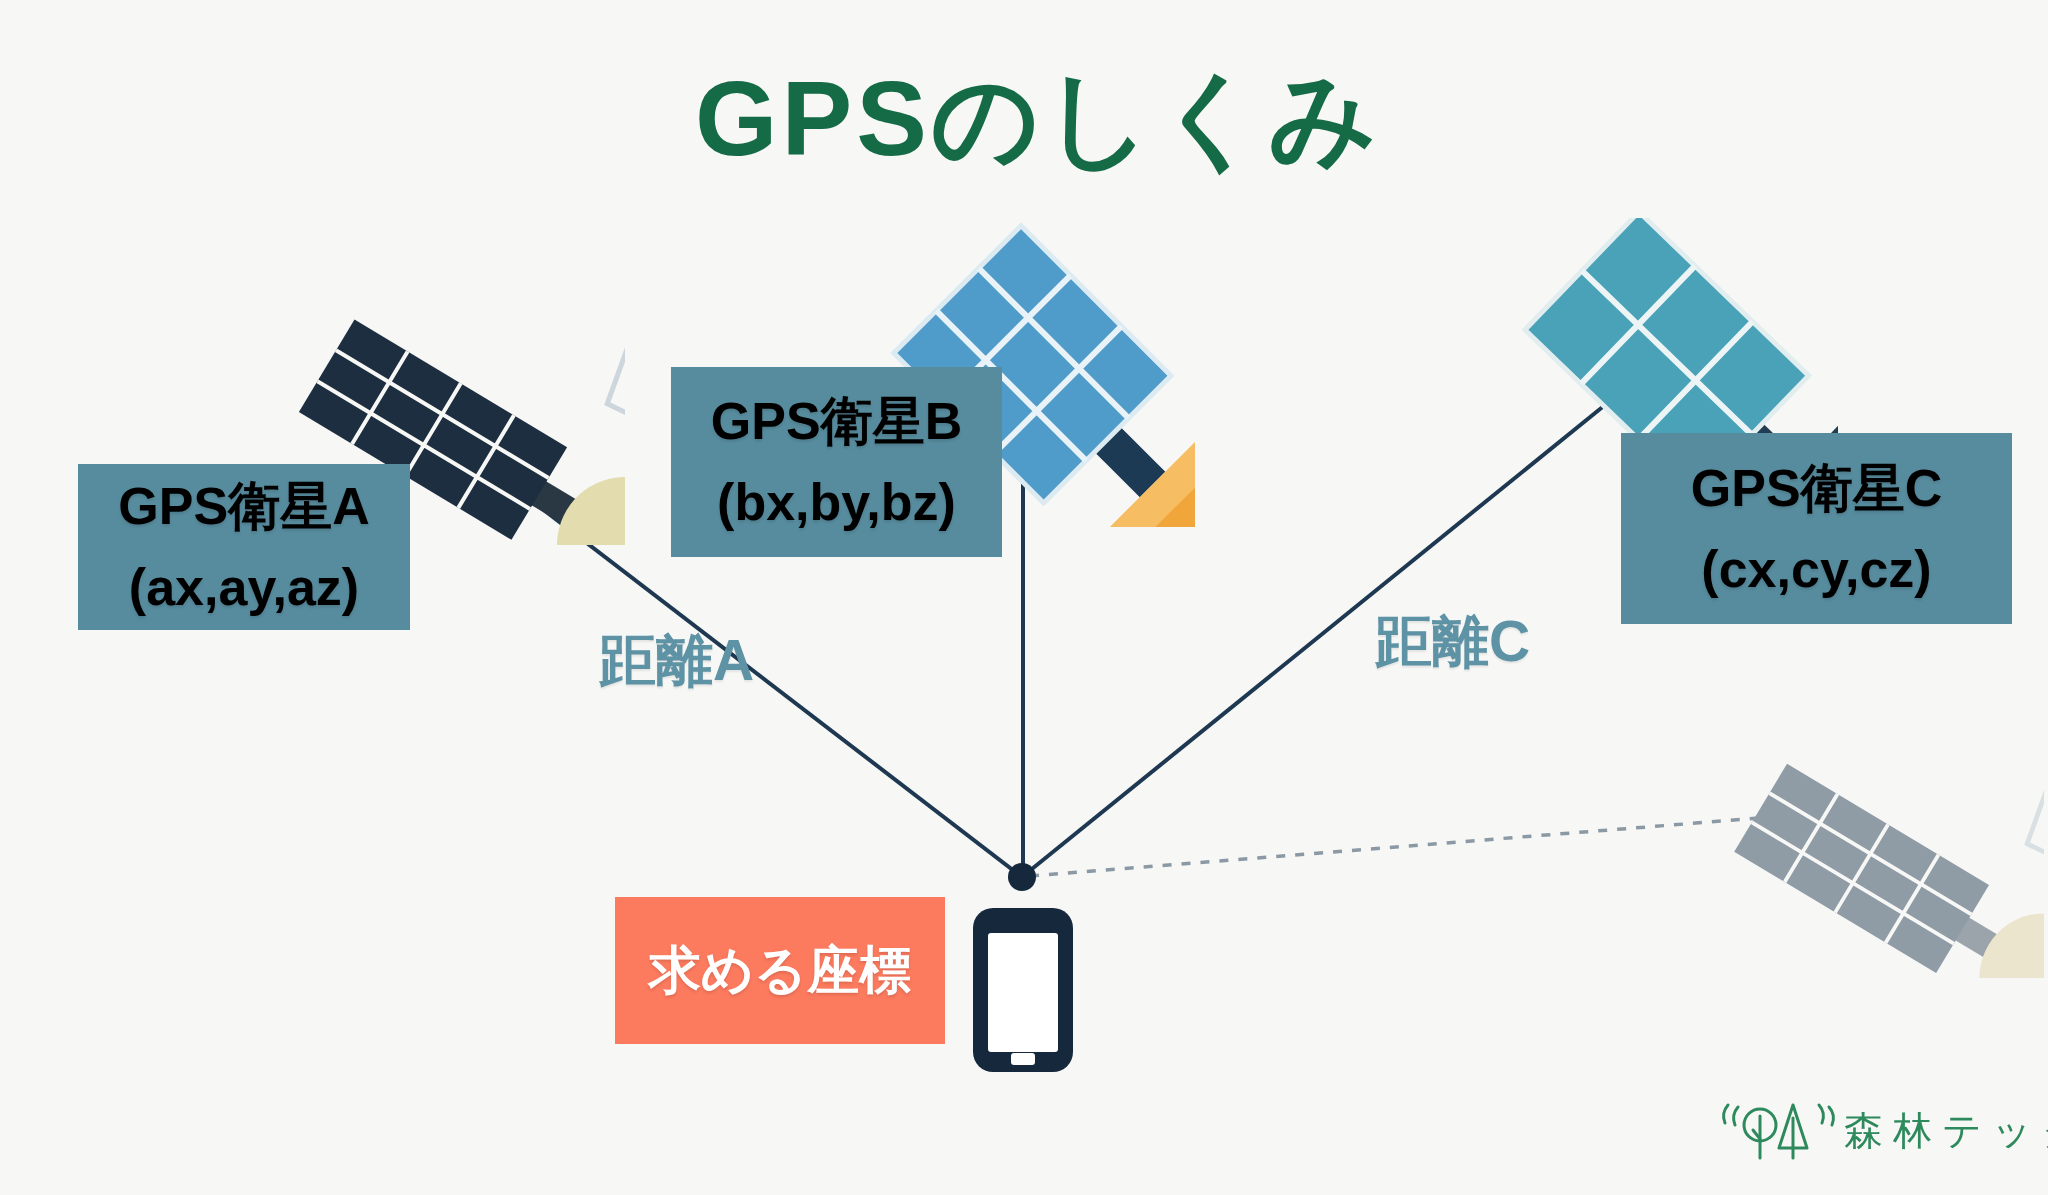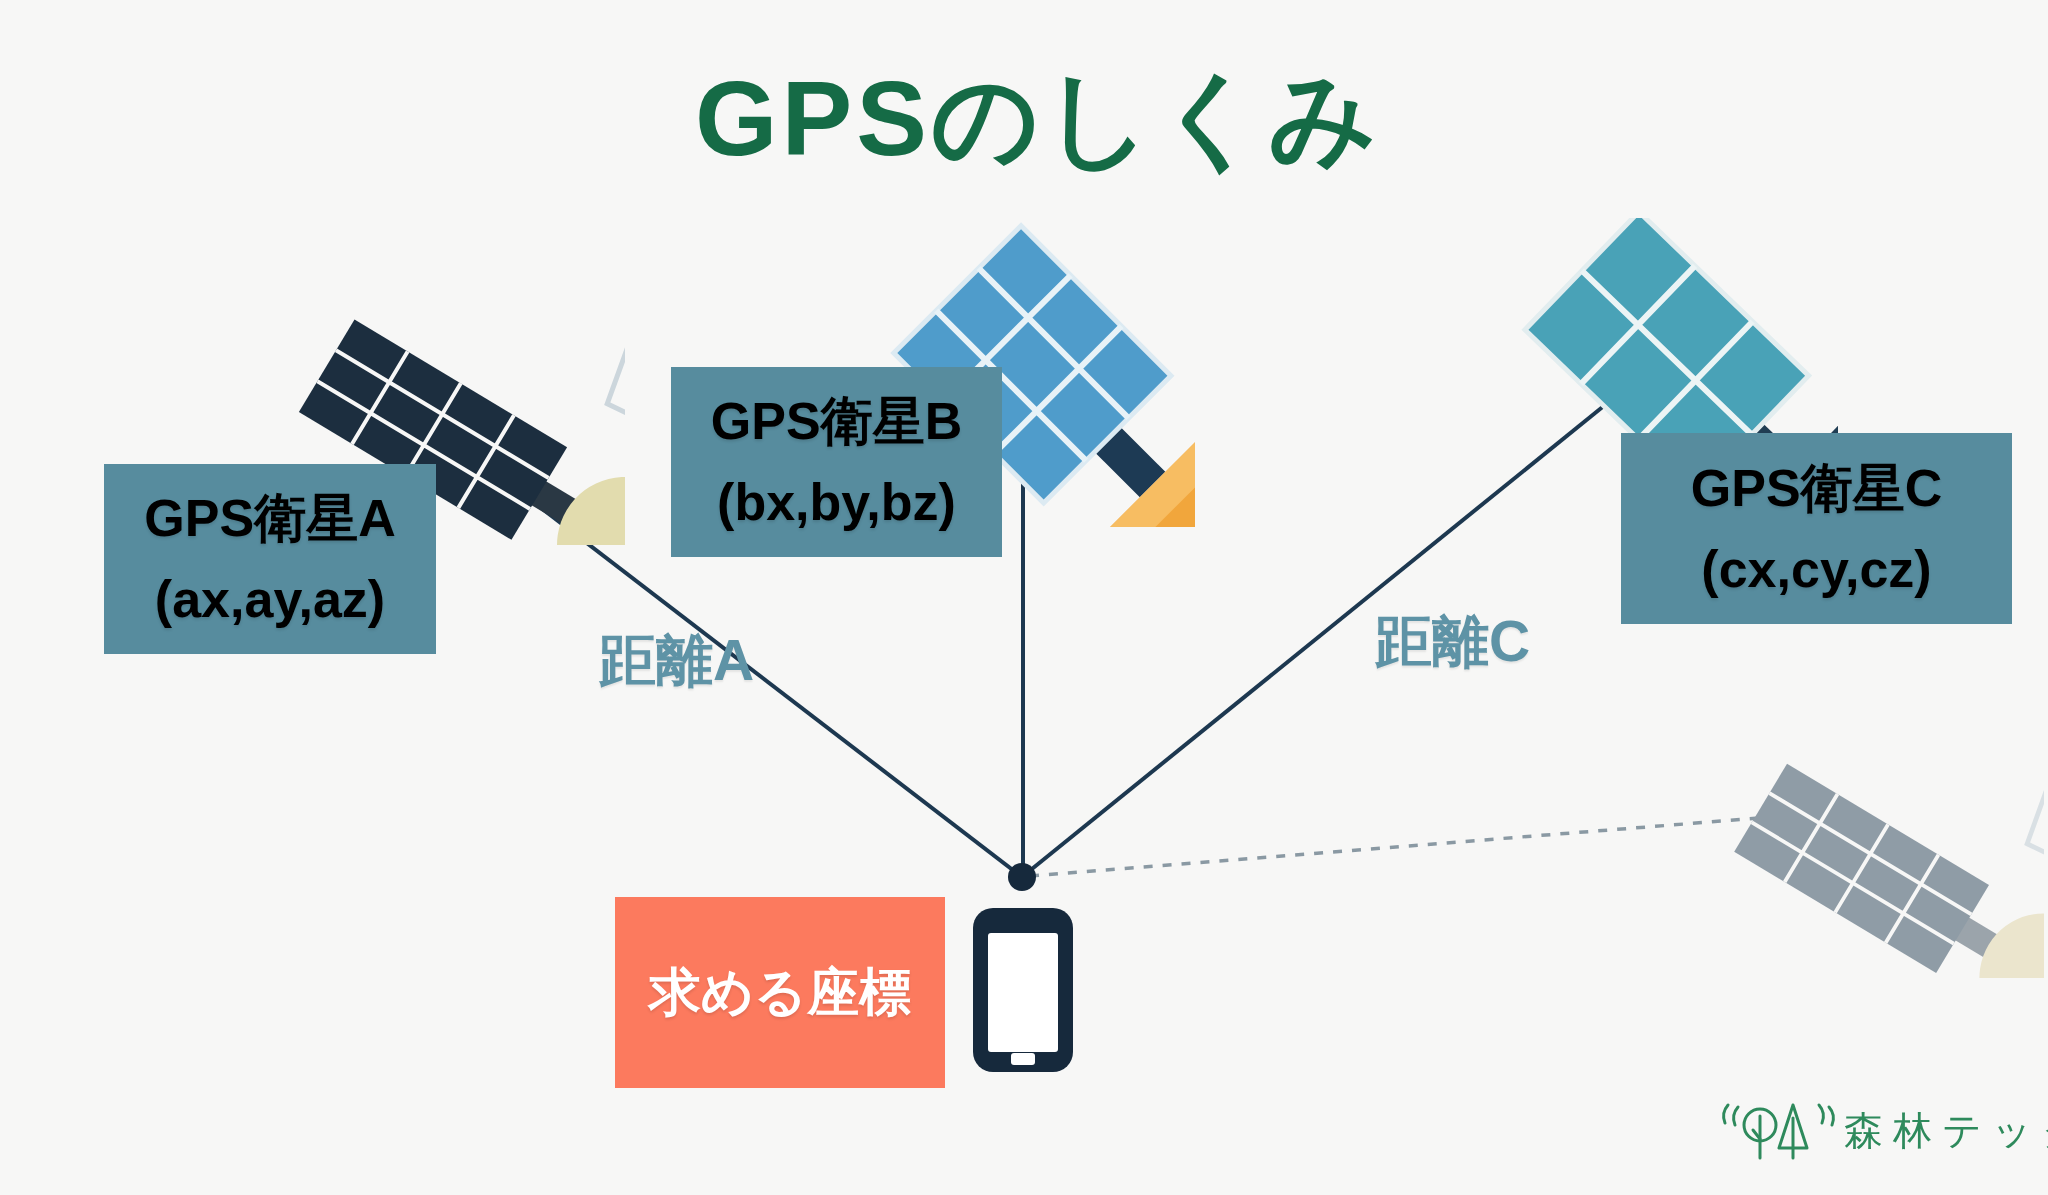--- a/index.html
+++ b/index.html
@@ -15,25 +15,25 @@
     padding-left:14px;
   }
   svg.layer{position:absolute;left:0;top:0;}
   .sat-label{
     position:absolute;display:flex;flex-direction:column;justify-content:center;align-items:center;
     background:var(--label-teal,#578c9e);color:#000000;font-weight:bold;
     font-size:52px;line-height:1.55;text-align:center;
     text-shadow:0 2px 3px rgba(0,0,0,0.12);
     margin-top:14px;
   }
-  .box-a{left:104px;top:450px;width:332px;height:190px;}
+  .box-a{left:78px;top:450px;width:332px;height:166px;}
   .box-b{left:671px;top:353px;width:331px;height:190px;}
   .box-c{left:1621px;top:419px;width:391px;height:191px;}
   .target-box{
-    position:absolute;left:615px;top:897px;width:330px;height:191px;
+    position:absolute;left:615px;top:897px;width:330px;height:147px;
     display:flex;flex-direction:column;justify-content:center;align-items:center;
     background:var(--accent-orange,#fc7a5e);color:#ffffff;font-weight:bold;
     font-size:52px;line-height:1.55;text-align:center;
     text-shadow:0 2px 3px rgba(0,0,0,0.12);
   }
   .dist{
     position:absolute;font-size:57px;font-weight:bold;
     color:var(--distance-teal,#5e93a6);
     text-shadow:0 2px 2px rgba(0,0,0,0.08);
   }

